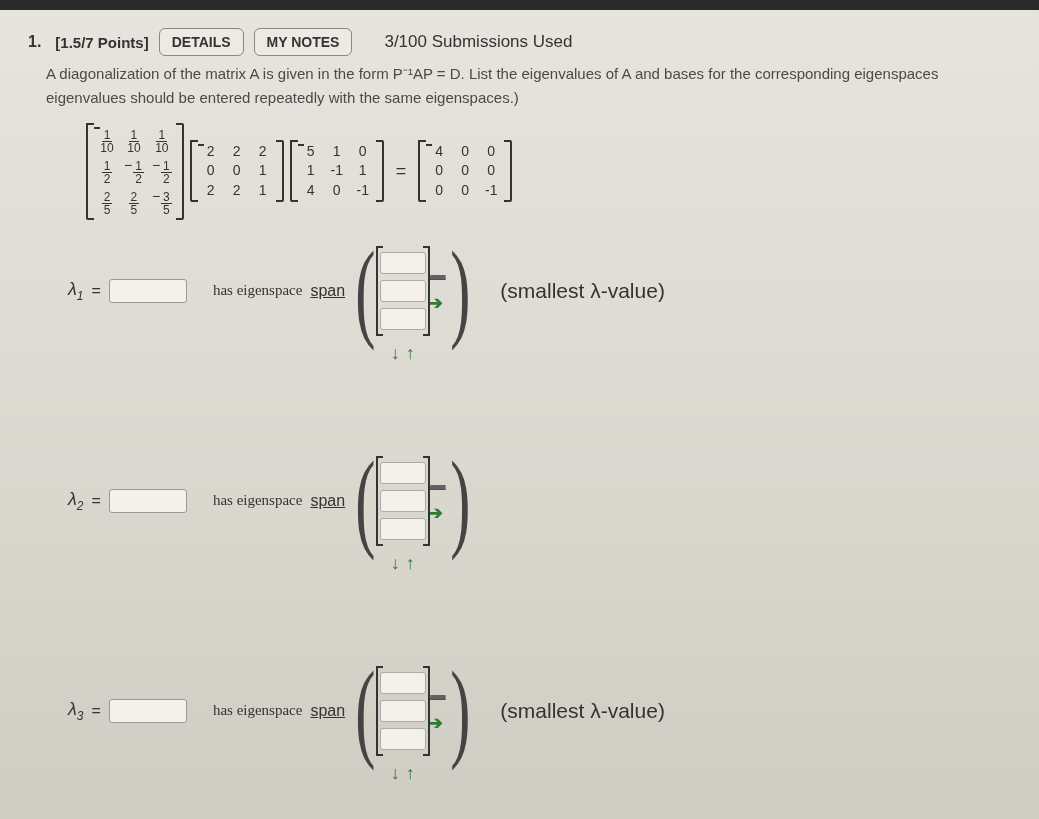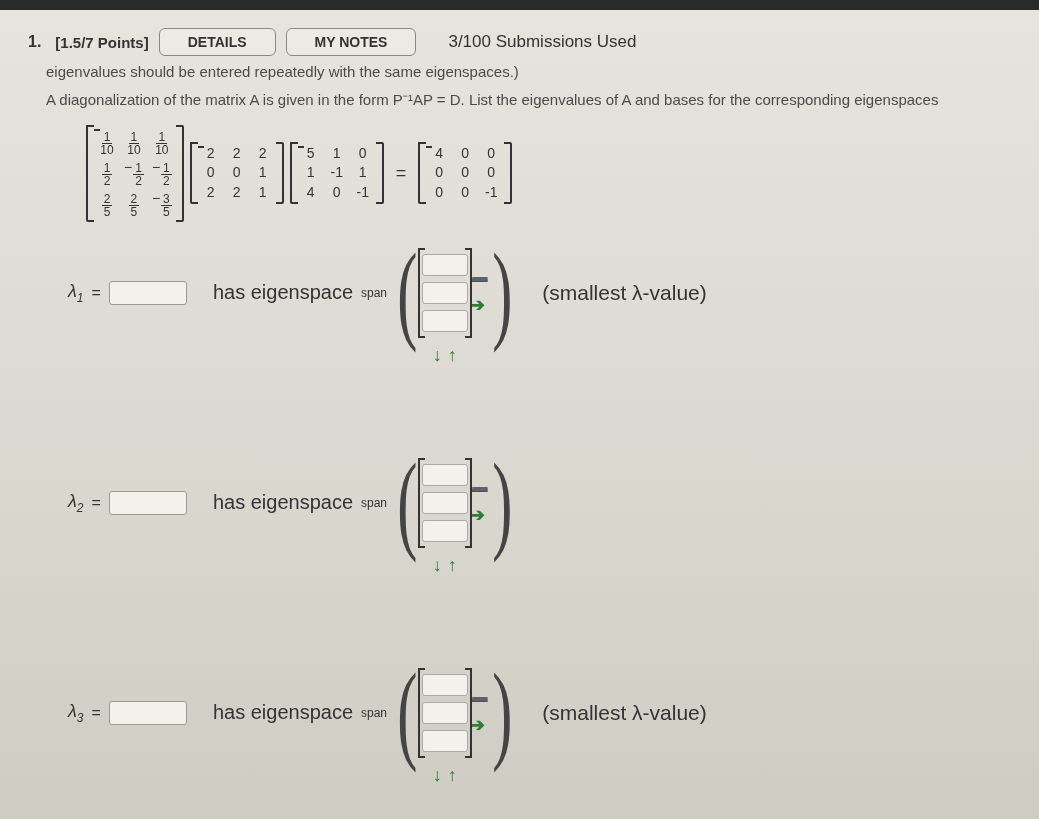--- a/index.html
+++ b/index.html
@@ -28,21 +28,21 @@
     align-items: center;
     gap: 10px;
     margin-bottom: 6px;
   }
   .qnum { font-weight: bold; font-size: 16px; margin-right: 4px; }
   .points { font-weight: bold; font-size: 15px; }
   .pill-btn {
     border: 1.5px solid #888;
     border-radius: 6px;
     background: #eceae3;
-    padding: 5px 28px;
+    padding: 5px 12px;
     font-weight: bold;
     font-size: 14px;
     color: #333;
     cursor: pointer;
   }
   .subs-used {
     font-size: 17px;
     font-weight: 500;
     margin-left: 22px;
     color: #333;
@@ -96,27 +96,27 @@
   }
   .lambda { font-style: italic; font-size: 18px; }
   .sub { font-size: 12px; vertical-align: sub; }
   .val-box {
     display:inline-block;
     width: 78px; height: 24px;
     border: 1px solid #999;
     border-radius: 3px;
     background: #f3f1ea;
   }
-  .txt { font-size: 20px; }
+  .txt { font-size: 15px; font-family: Liberation Serif, serif; }
   .span-wrap {
     display: inline-flex;
     align-items: center;
     position: relative;
   }
-  .span-lbl { font-size: 12px; margin-right: 2px;}
+  .span-lbl { font-size: 16px; margin-right: 2px; text-decoration: underline;}
   .paren {
     font-size: 110px;
     line-height: 0.75;
     font-family: 'Times New Roman', serif;
     color: #444;
     transform: scaleX(0.55);
     display:inline-block;
   }
   .vec {
     display:flex; flex-direction:column; align-items:center; gap:6px;
@@ -167,22 +167,22 @@
 <div class="page">
 
   <div class="header-row">
     <span class="qnum">1.</span>
     <span class="points">[1.5/7 Points]</span>
     <button class="pill-btn">DETAILS</button>
     <button class="pill-btn">MY NOTES</button>
     <span class="subs-used">3/100 Submissions Used</span>
   </div>
 
+  <div class="prompt">A diagonalization of the matrix A is given in the form P⁻¹AP = D. List the eigenvalues of A and bases for the corresponding eigenspaces</div>
   <div class="prompt" style="margin-top:0">eigenvalues should be entered repeatedly with the same eigenspaces.)</div>
-  <div class="prompt">A diagonalization of the matrix A is given in the form P⁻¹AP = D. List the eigenvalues of A and bases for the corresponding eigenspaces</div>
 
   <div class="matrix-row">
 
     <span class="bmat">
       <span class="tl"></span>
         <span class="tr"></span>
         <span class="bl"></span>
         <span class="br"></span>
       <span class="mcol">
         <span class="cell"><span class="frac">

